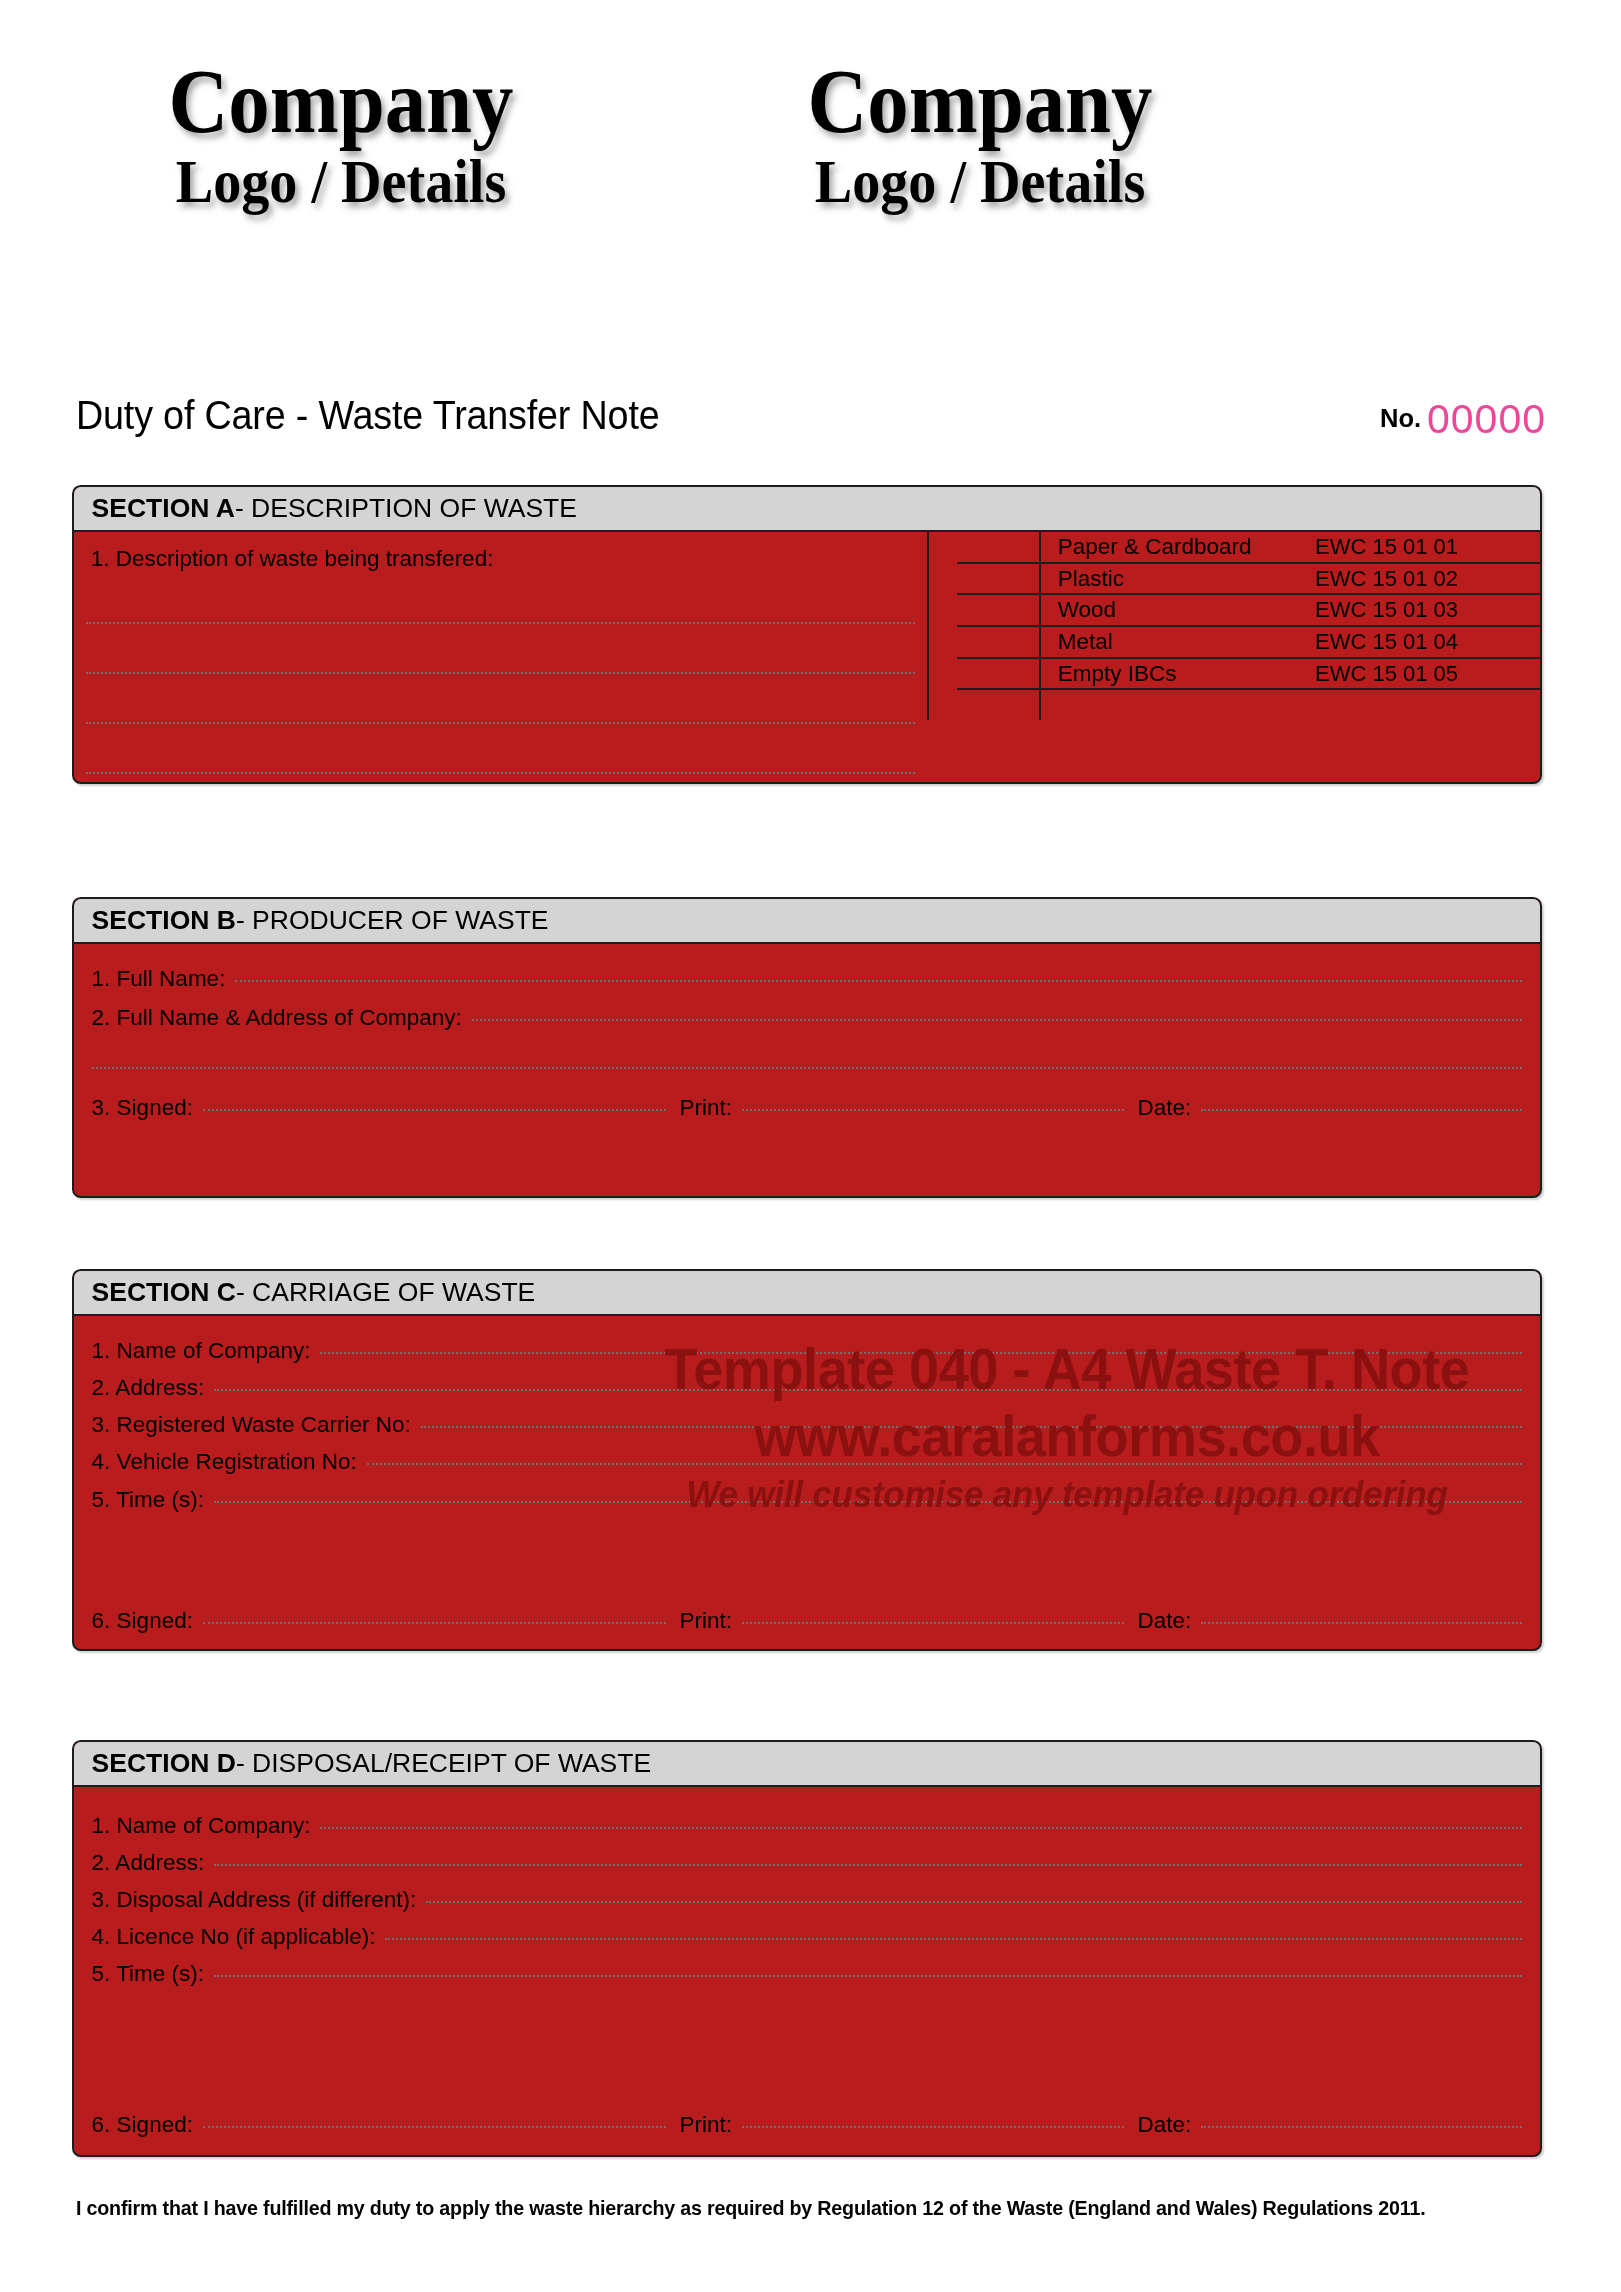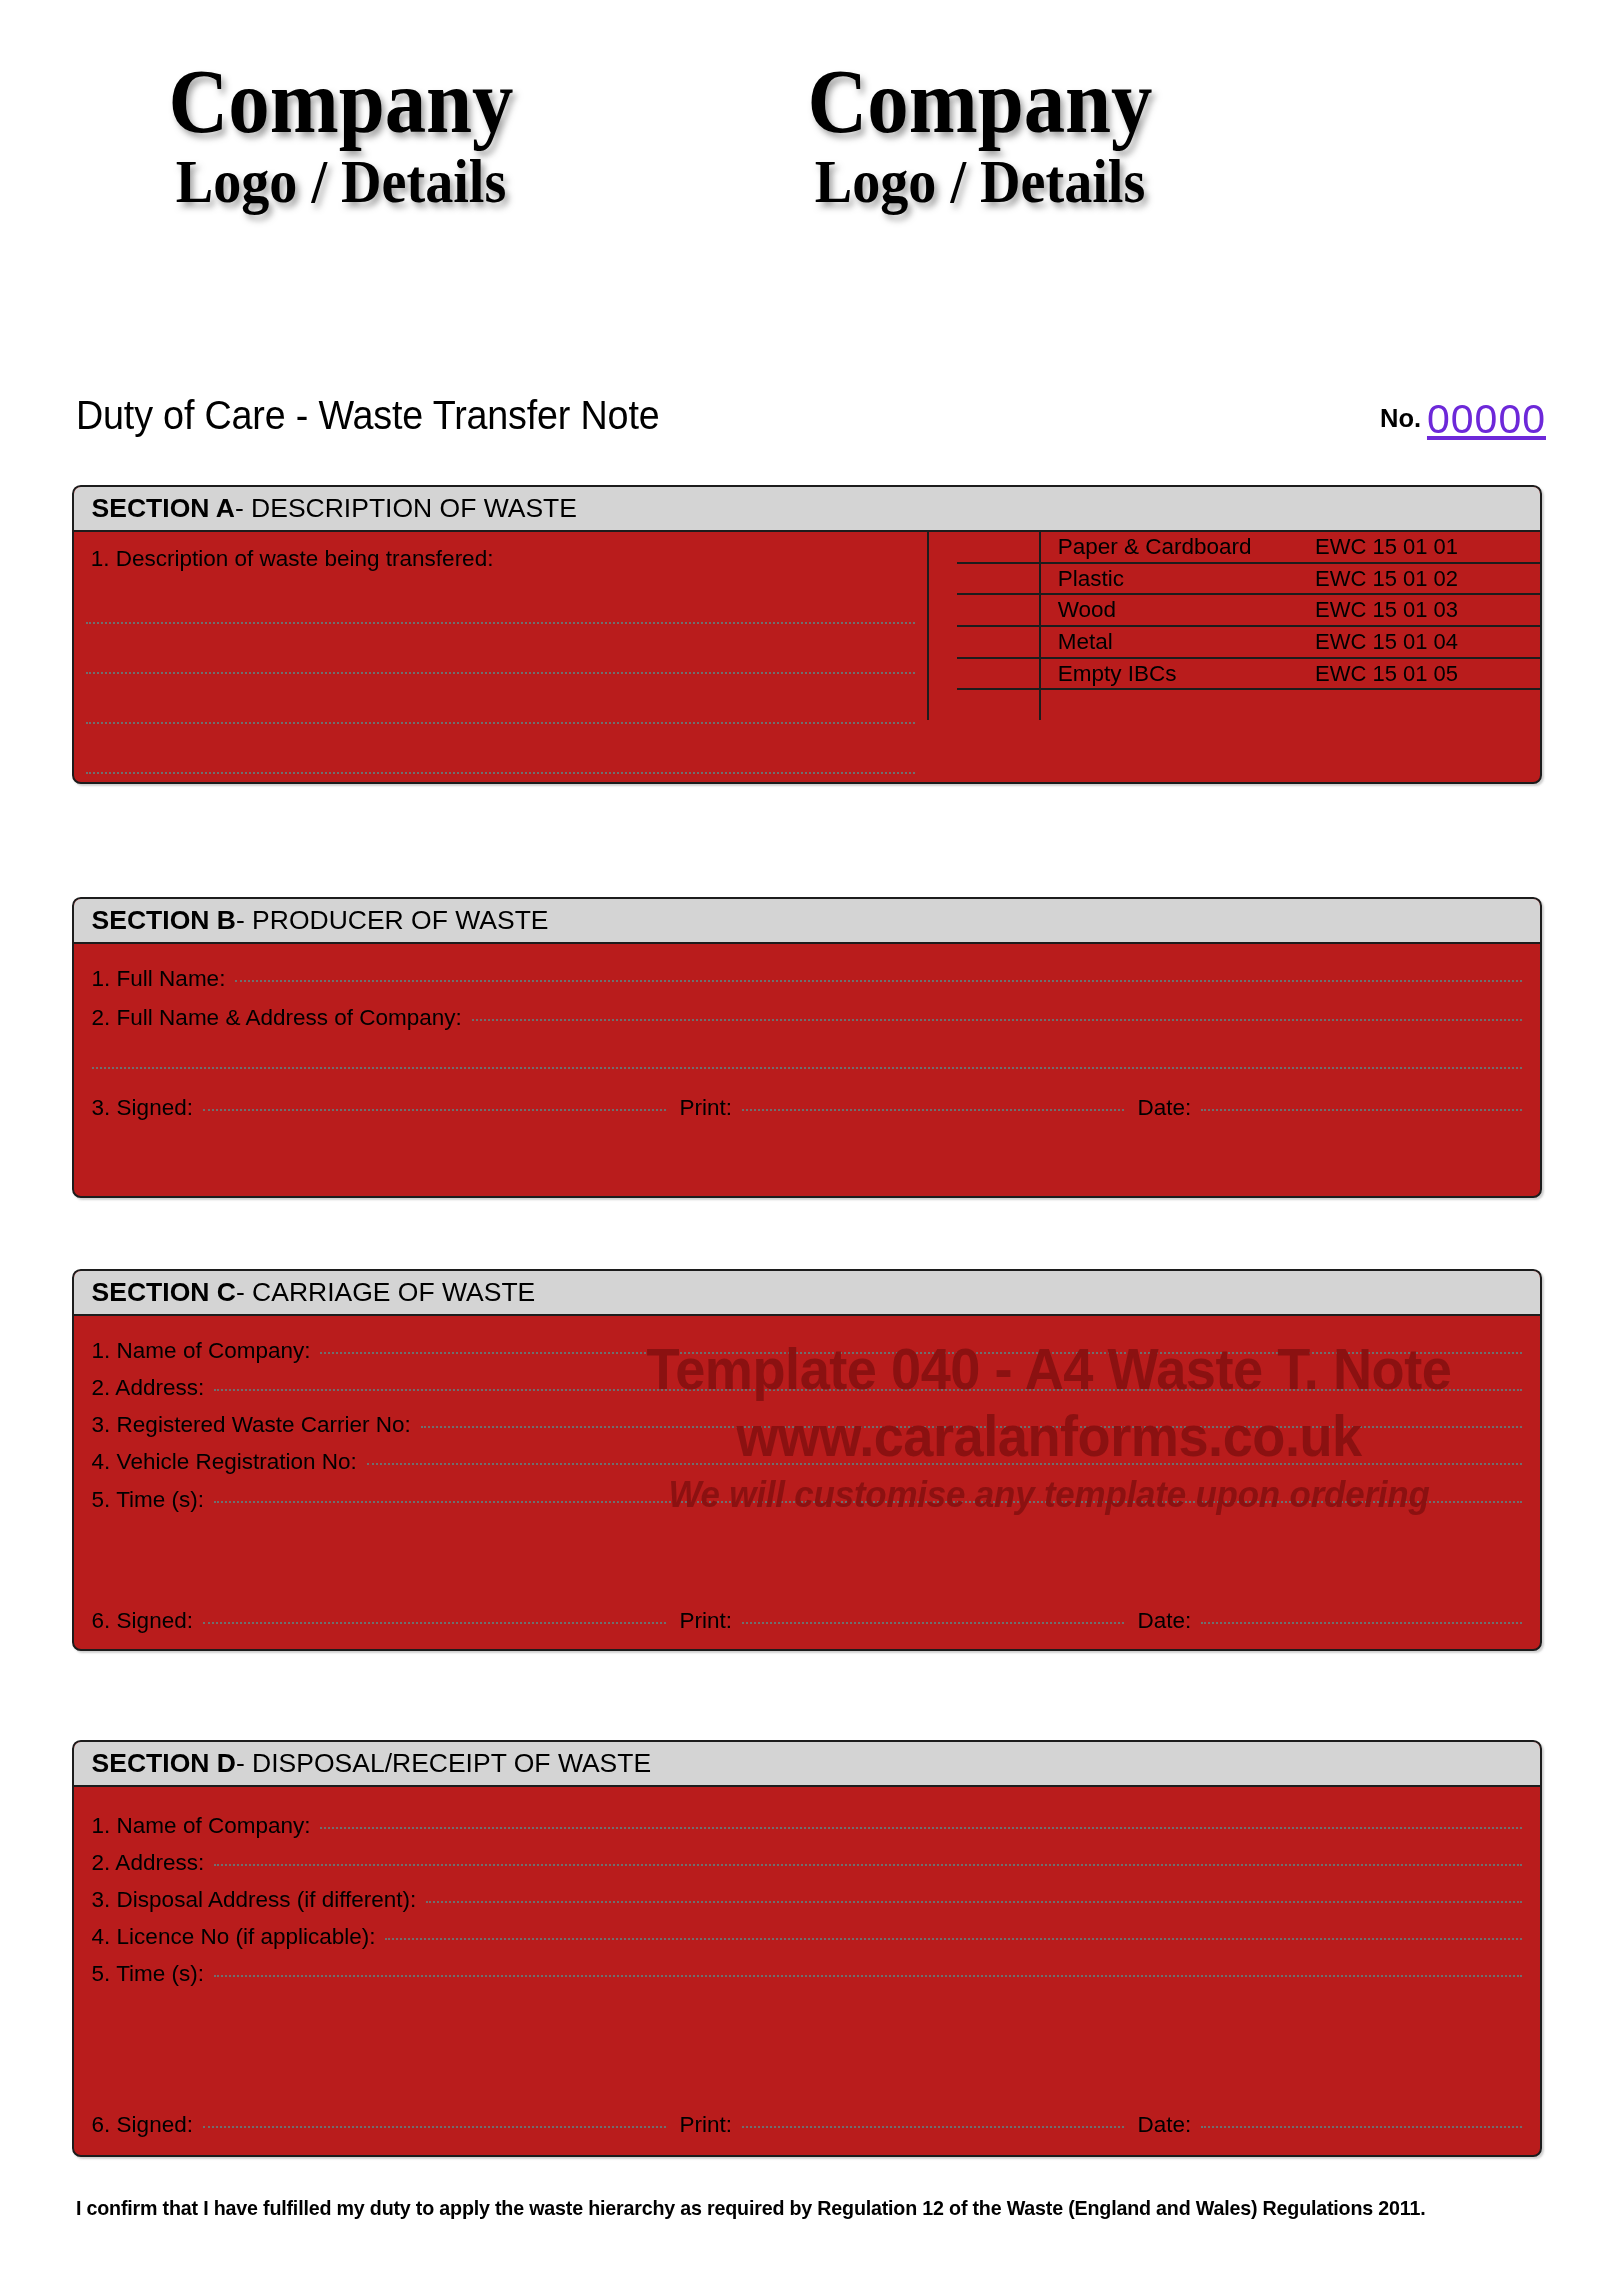--- a/index.html
+++ b/index.html
@@ -238,21 +238,21 @@
     margin-left: 9.8px;
     margin-right: 13.7px;
   }
   .sig-row .s-dots.wide   { flex: 0 0 463px; }
   .sig-row .s-dots.medium { flex: 0 0 382px; }
   .sig-row .s-dots.short  { flex: 1 1 auto; margin-right: 0; }
 
   
   .watermark {
     position: absolute;
-    left: 549px;
+    left: 567px;
     top: 1341px;
     width: 1000px;
     text-align: center;
     pointer-events: none;
     line-height: 1.0;
     font-family: "Liberation Sans", sans-serif;
     z-index: 40;
   }
   .wm-line1 {
     display: block;
@@ -303,21 +303,21 @@
   </div>
   <div class="logo-block second">
     <span class="logo-line1">Company</span>
     <span class="logo-line2">Logo / Details</span>
   </div>
 </div>
 
 <div class="title-row">
   <div class="doc-title">Duty of Care - Waste Transfer Note</div>
   <div class="no-group">
-    <span class="no-label">No.</span><span class="no-value" id="doc-no-value" style="color: #6d28d9; text-decoration: underline;">00000</span>
+    <span class="no-label">No.</span><span class="no-value" id="doc-no-value" style="color: #ec4899;">00000</span>
   </div>
 </div>
 
 <div class="section" id="section-a">
   <div class="sec-head">
     <span class="sec-strong">SECTION A</span>
       <span class="sec-rest"> - DESCRIPTION OF WASTE</span>
   </div>
   <div class="sec-body">
 

